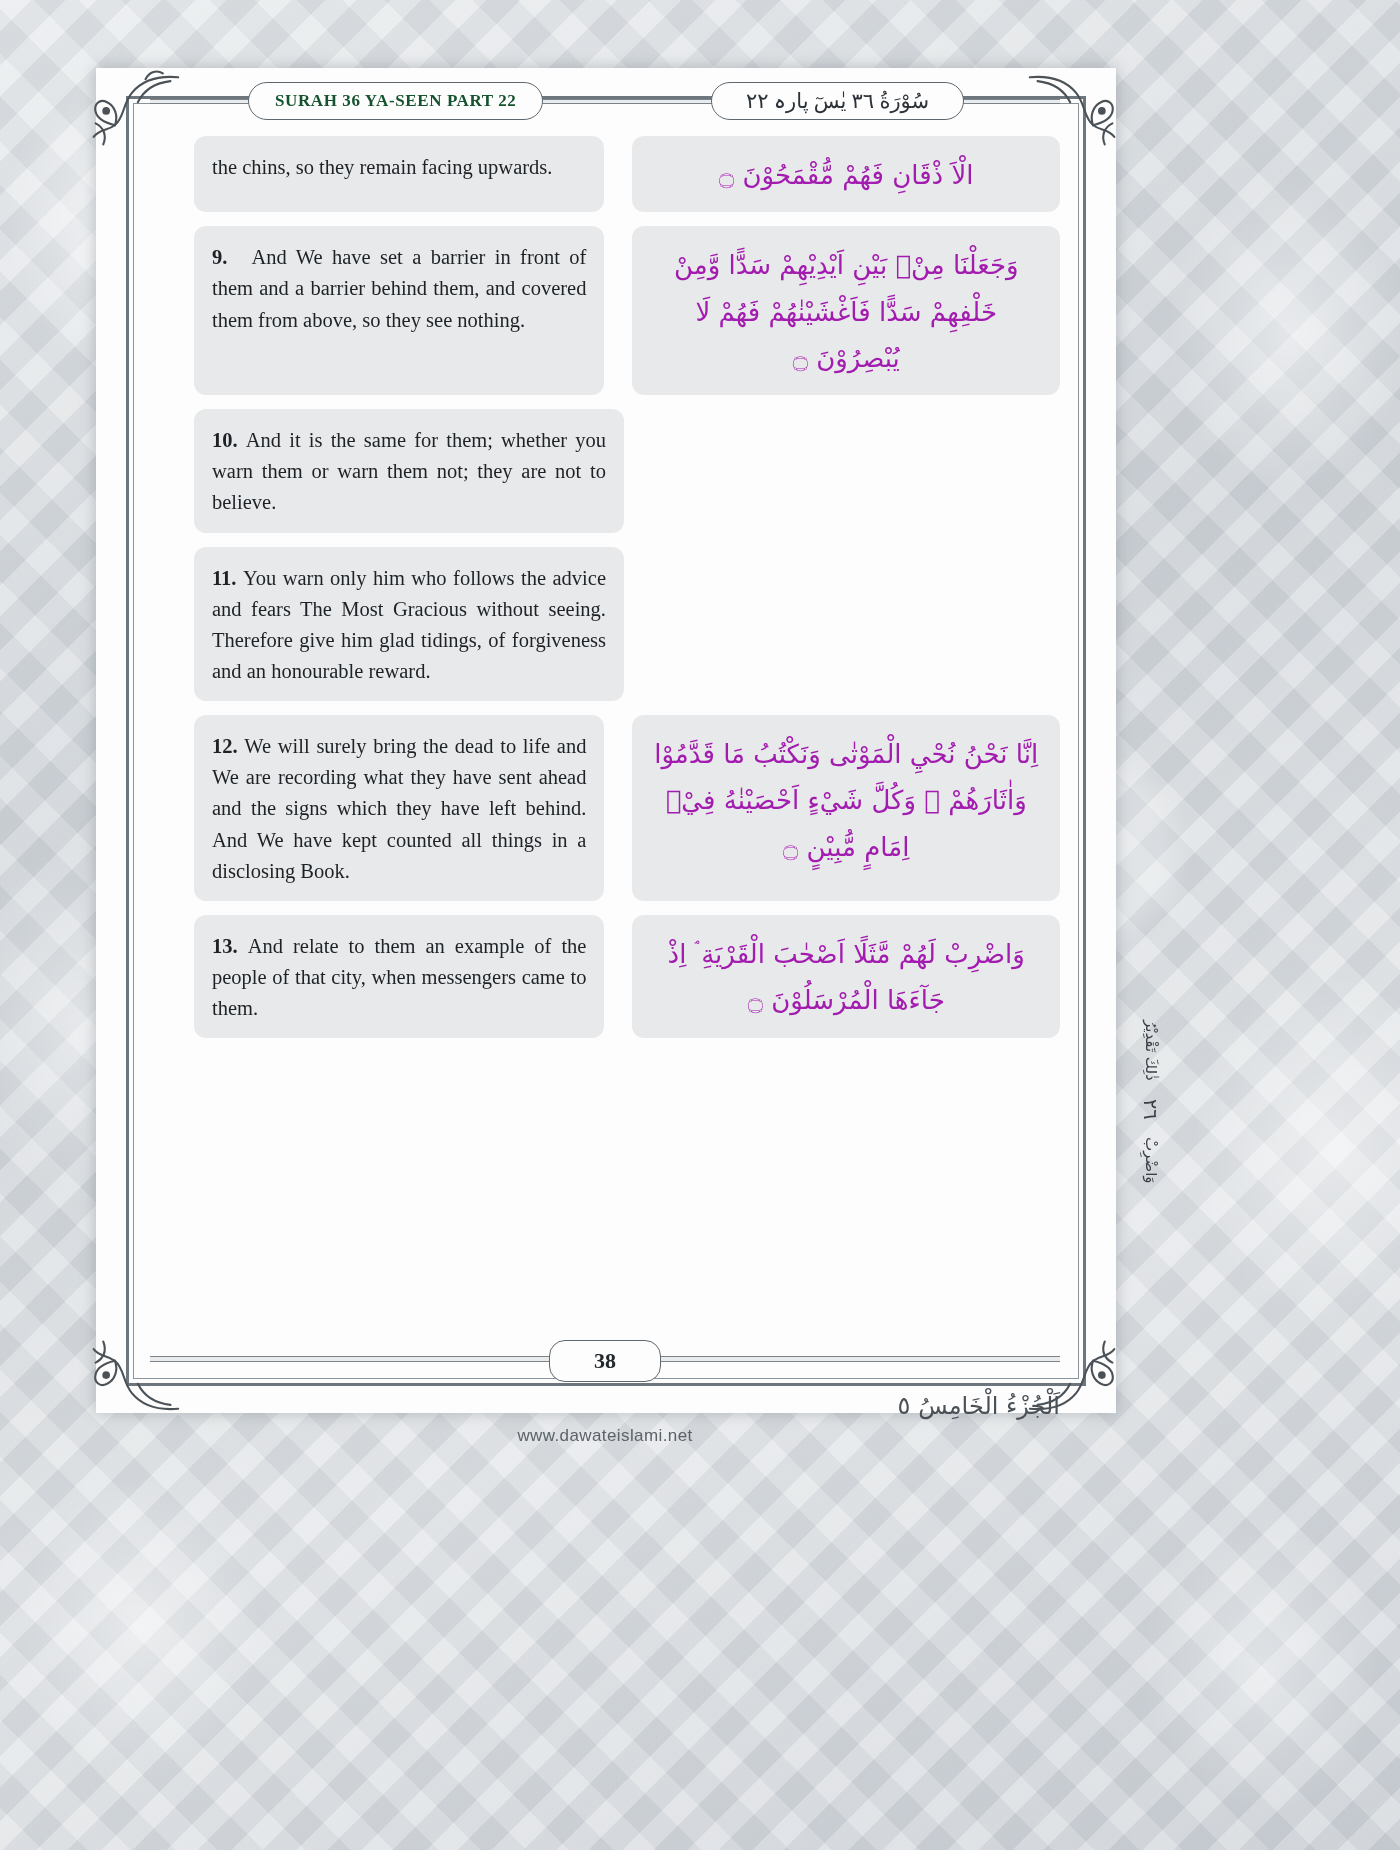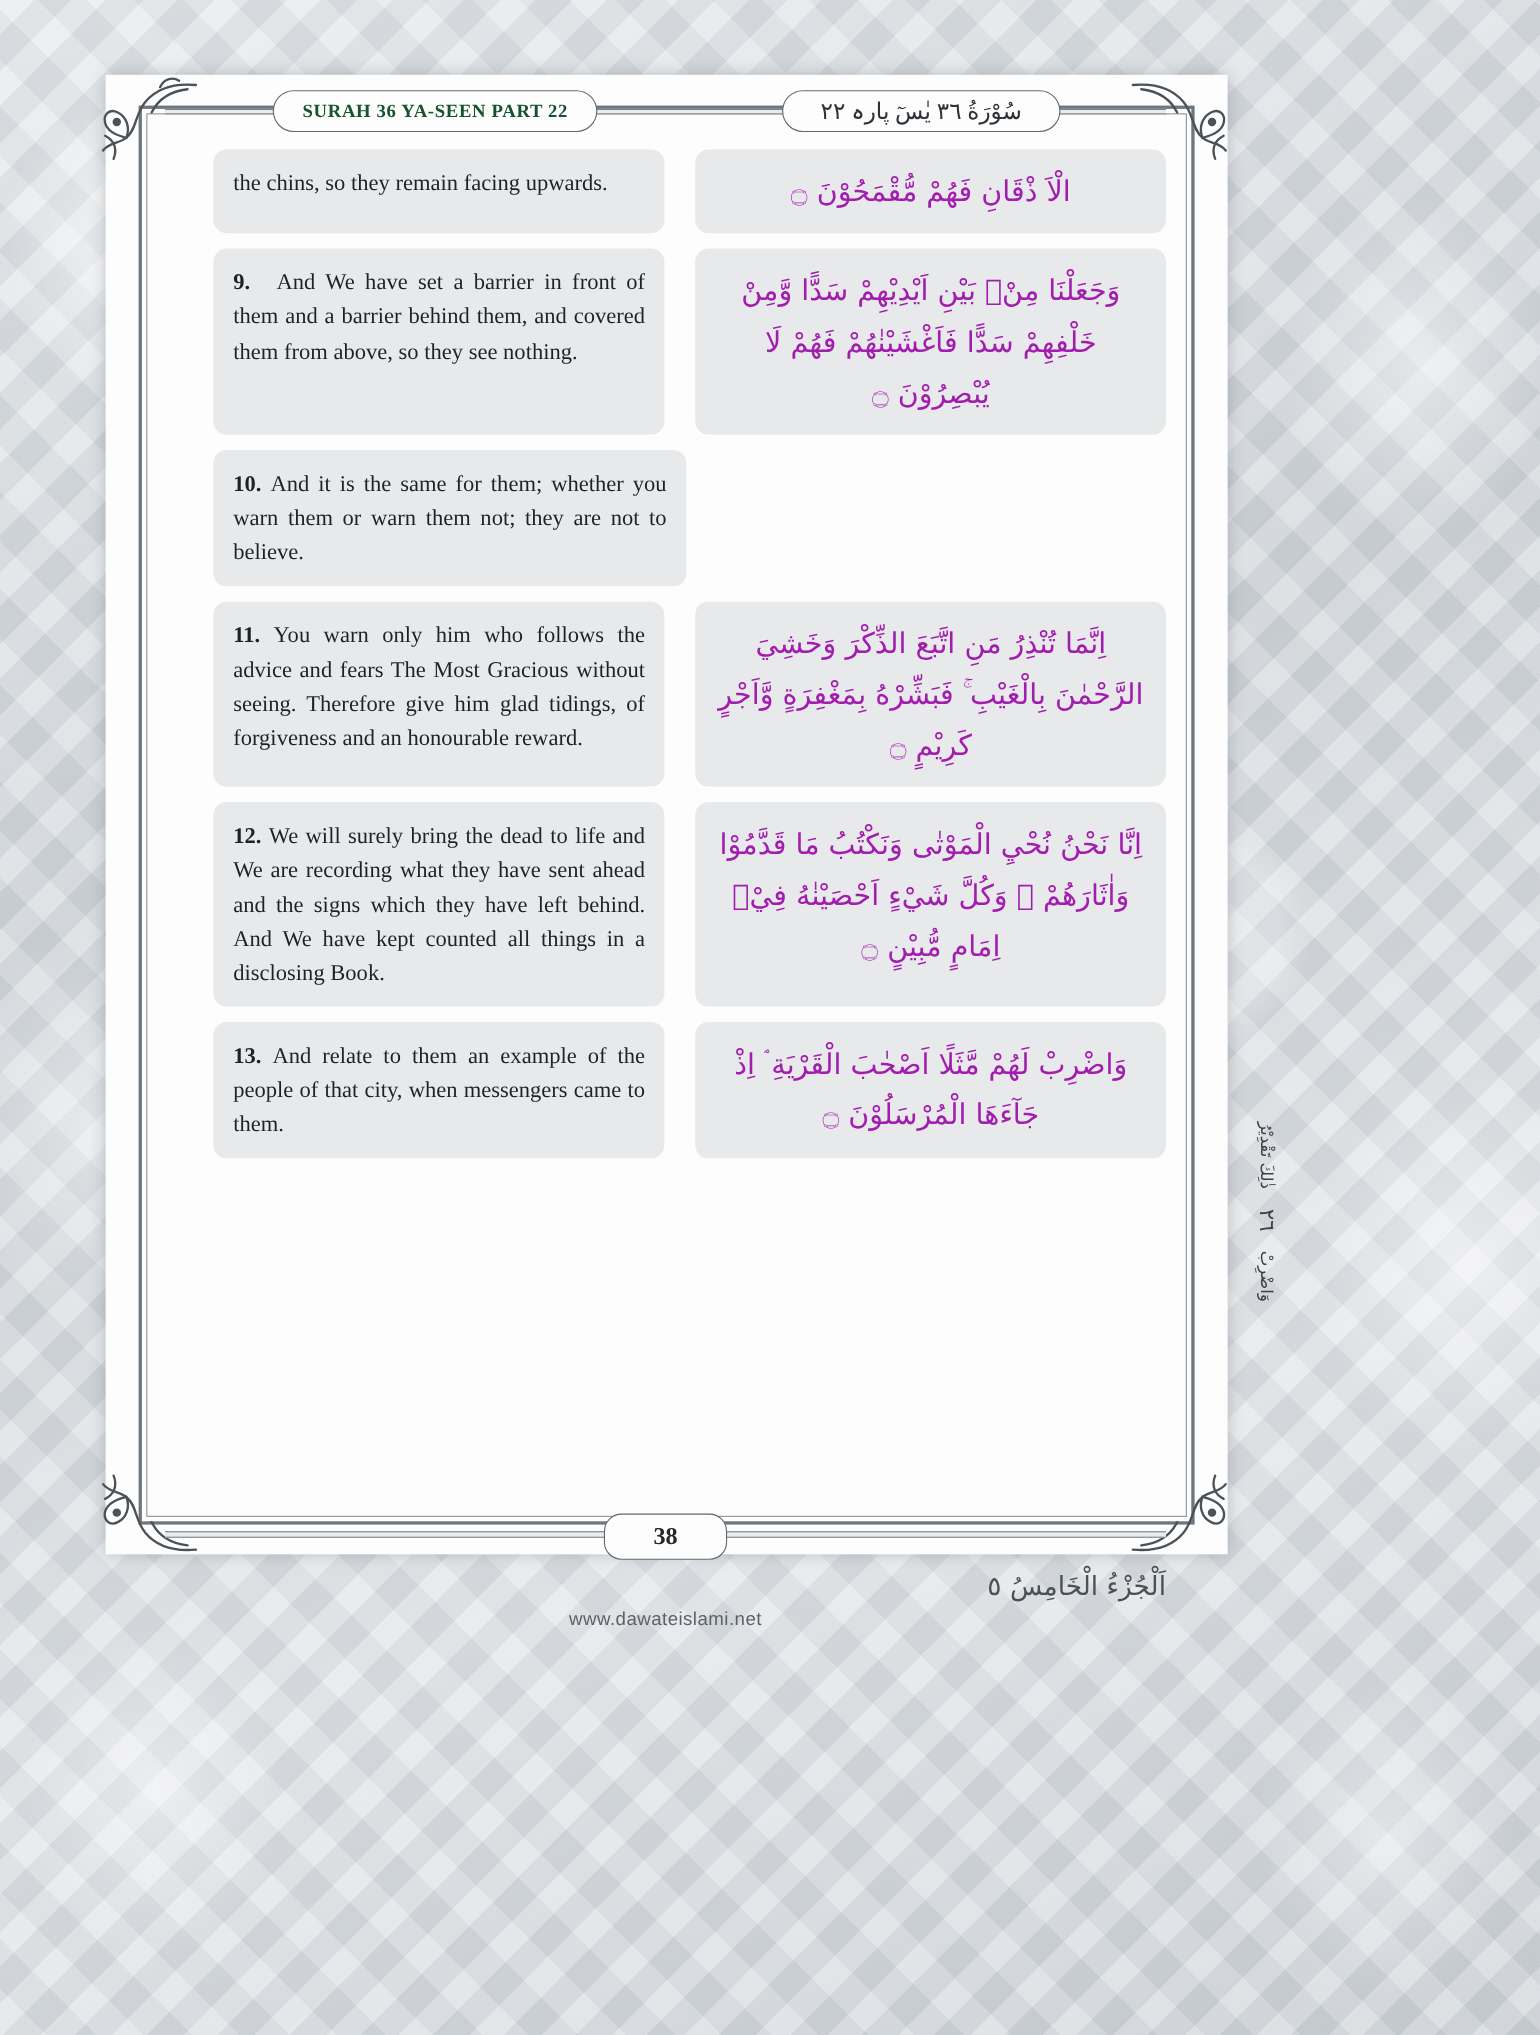--- a/index.html
+++ b/index.html
@@ -176,21 +176,21 @@
     color: #3a4046;
     direction: rtl;
     white-space: nowrap;
     font-family: "DejaVu Sans", sans-serif;
   }
   .side-note-big { font-size: 19px; }
 
   
   .footer {
     position: absolute;
-    left: 150px; top: 1392px;
+    left: 150px; top: 1356px;
     width: 910px;
   }
   .footer-rule {
     position: relative;
     height: 6px;
     border-top: 1.5px solid #7b838a;
     border-bottom: 1.5px solid #7b838a;
     background: #e9ebed;
   }
   .page-pill {
@@ -302,21 +302,20 @@
   <div class="verse-row">
     <div class="cell cell-en">
       <span class="vnum">10.</span>&nbsp;<span>And it is the same for them; whether you warn them or warn them not; they are not to believe.</span>
     </div>
   </div>
 
   <div class="verse-row">
     <div class="cell cell-en">
       <span class="vnum">11.</span>&nbsp;<span>You warn only him who follows the advice and fears The Most Gracious without seeing. Therefore give him glad tidings, of forgiveness and an honourable reward.</span>
     </div>
-    <div class="cell cell-ar">اِنَّمَا تُنْذِرُ مَنِ اتَّبَعَ الذِّكْرَ وَخَشِيَ الرَّحْمٰنَ بِالْغَيْبِ ۚ فَبَشِّرْهُ بِمَغْفِرَةٍ وَّاَجْرٍ كَرِيْمٍ ۝</div>
   </div>
 
   <div class="verse-row">
     <div class="cell cell-en">
       <span class="vnum">12.</span>&nbsp;<span>We will surely bring the dead to life and We are recording what they have sent ahead and the signs which they have left behind. And We have kept counted all things in a disclosing Book.</span>
     </div>
     <div class="cell cell-ar">اِنَّا نَحْنُ نُحْيِ الْمَوْتٰى وَنَكْتُبُ مَا قَدَّمُوْا وَاٰثَارَهُمْ ۚ وَكُلَّ شَيْءٍ اَحْصَيْنٰهُ فِيْۤ اِمَامٍ مُّبِيْنٍ ۝</div>
   </div>
 
   <div class="verse-row">

